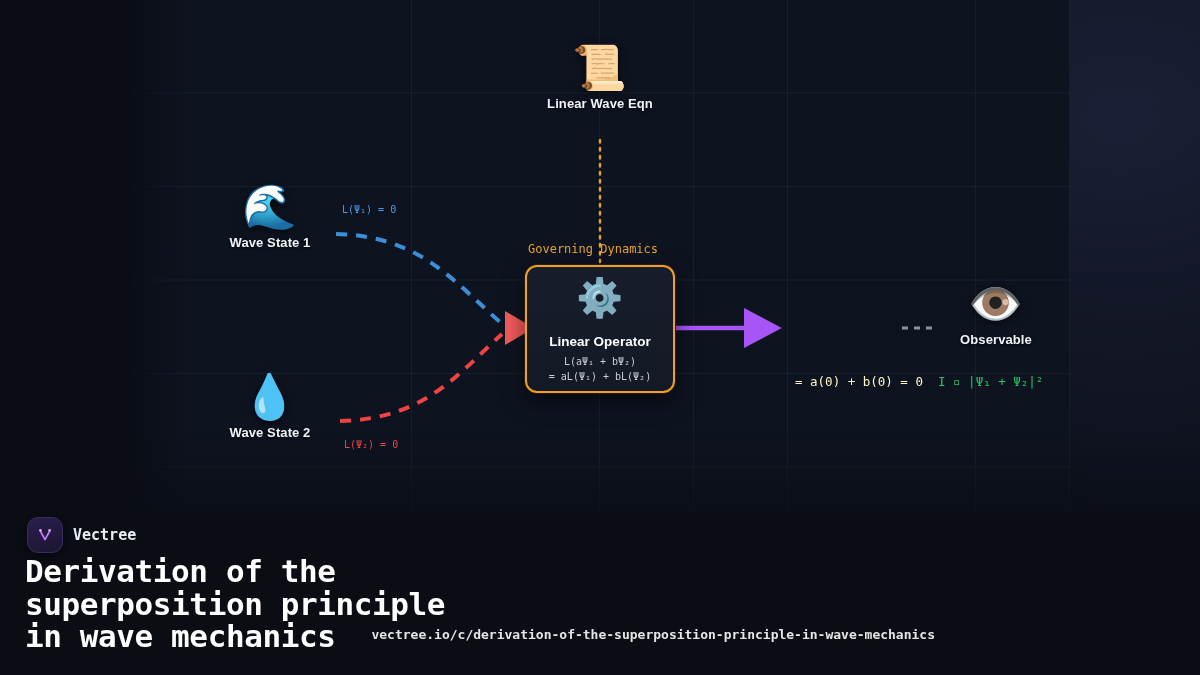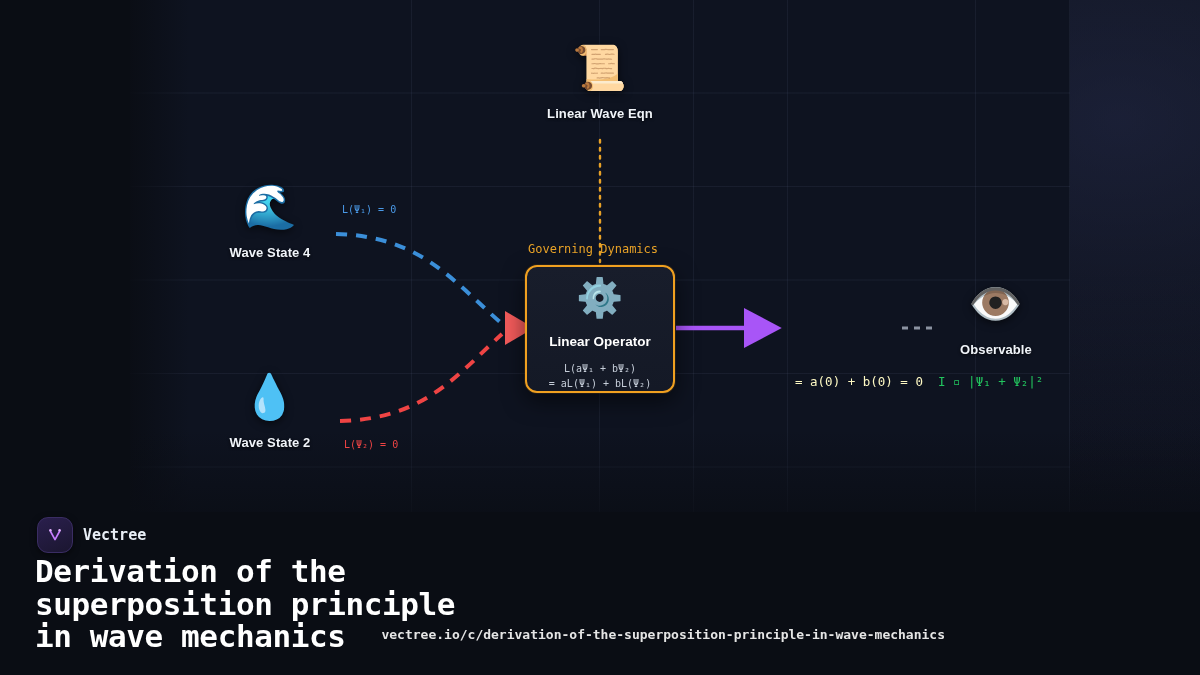--- a/index.html
+++ b/index.html
@@ -34,21 +34,21 @@
   .leftpanel{position:absolute;left:0;top:0;width:130px;height:512px;background:#0a0d14;}
 
   
   svg.edges{position:absolute;left:0;top:0;width:1200px;height:675px;overflow:visible;}
 
   
   .node{position:absolute;text-align:center;}
   .emoji{font-size:44px;line-height:1;display:block;
          font-family:"DejaVu Sans", sans-serif;
          filter:drop-shadow(0 2px 4px rgba(0,0,0,.6));}
-  .node-label{font-size:13px;font-weight:bold;color:#f0f4f9;margin-top:16px;
+  .node-label{font-size:13px;font-weight:bold;color:#f0f4f9;margin-top:6px;
               letter-spacing:.1px;text-shadow:0 1px 3px rgba(0,0,0,.8);white-space:nowrap;}
 
   #node-wave1{left:200px;top:185px;width:140px;}
   #node-wave2{left:200px;top:375px;width:140px;}
   #node-superposition{left:766px;top:282px;width:140px;}
   #node-observable{left:926px;top:282px;width:140px;}
   #node-scroll{left:530px;top:46px;width:140px;}
 
   
   .shuffle-tile{width:46px;height:46px;margin:0 auto;border-radius:9px;
@@ -60,32 +60,32 @@
   
   #central-node{position:absolute;left:525px;top:265px;width:150px;height:128px;
     border:2px solid #f0a020;border-radius:12px;
     background:linear-gradient(180deg,#181d2b,#141926);
     box-shadow:0 0 0 1px rgba(240,160,32,.10), 0 8px 22px rgba(0,0,0,.55);
     display:flex;flex-direction:column;align-items:center;justify-content:flex-start;
     padding-top:12px;box-sizing:border-box;}
   #central-node .gear{font-size:38px;line-height:1;font-family:"DejaVu Sans",sans-serif;}
   #central-node .title{font-size:13.5px;font-weight:bold;color:#ffffff;margin-top:17px;}
   #central-node .formula{font-family:"DejaVu Sans Mono","Liberation Mono",monospace;
-    font-size:10px;color:#c6ced9;line-height:1.35;margin-top:13px;white-space:pre;}
+    font-size:10px;color:#c6ced9;line-height:1.35;margin-top:6px;white-space:pre;}
 
   .edge-label{position:absolute;font-family:"DejaVu Sans Mono","Liberation Mono",monospace;
     font-size:10px;white-space:nowrap;}
   #label-gov{left:528px;top:242px;color:#e8a227;font-size:12px;}
   #label-psi1{left:342px;top:204px;color:#4a9ae8;}
   #label-psi2{left:344px;top:439px;color:#ef4444;}
   #label-superpos{left:795px;top:374px;color:#fef9c3;font-size:12.5px;text-align:center;}
   #label-observable{left:938px;top:374px;color:#22c55e;font-size:12.5px;}
 
   
-  #footer{position:absolute;left:13px;top:505px;width:956px;height:170px;}
+  #footer{position:absolute;left:3px;top:505px;width:956px;height:170px;}
   .brand{position:absolute;left:24px;top:12px;display:flex;align-items:center;gap:10px;}
   .brand-logo{width:34px;height:34px;border-radius:11px;
     background:linear-gradient(155deg,#2a1f4d,#1b1630);
     border:1px solid #3a2d63;display:flex;align-items:center;justify-content:center;
     box-shadow:0 2px 6px rgba(0,0,0,.5);}
   .brand-name{font-family:"DejaVu Sans Mono","Liberation Mono",monospace;
     font-size:15px;font-weight:bold;color:#e8eef6;}
   #page-title{position:absolute;left:22px;top:50px;width:640px;
     font-family:"DejaVu Sans Mono","Liberation Mono",monospace;
     font-weight:bold;font-size:31px;line-height:32.5px;color:#ffffff;
@@ -130,21 +130,21 @@
     <line x1="902" y1="328" x2="936" y2="328" stroke="#8b93a1" stroke-width="3" stroke-dasharray="6 6" stroke-linecap="butt"></line>
   </svg>
 
   <div class="node" id="node-scroll">
     <span class="emoji">📜</span>
     <div class="node-label">Linear Wave Eqn</div>
   </div>
 
   <div class="node" id="node-wave1">
     <span class="emoji">🌊</span>
-    <div class="node-label">Wave State 4</div>
+    <div class="node-label">Wave State 1</div>
   </div>
 
   <div class="node" id="node-wave2">
     <span class="emoji">💧</span>
     <div class="node-label">Wave State 2</div>
   </div>
 
 
   <div class="node" id="node-observable">
     <span class="emoji">👁️</span>

